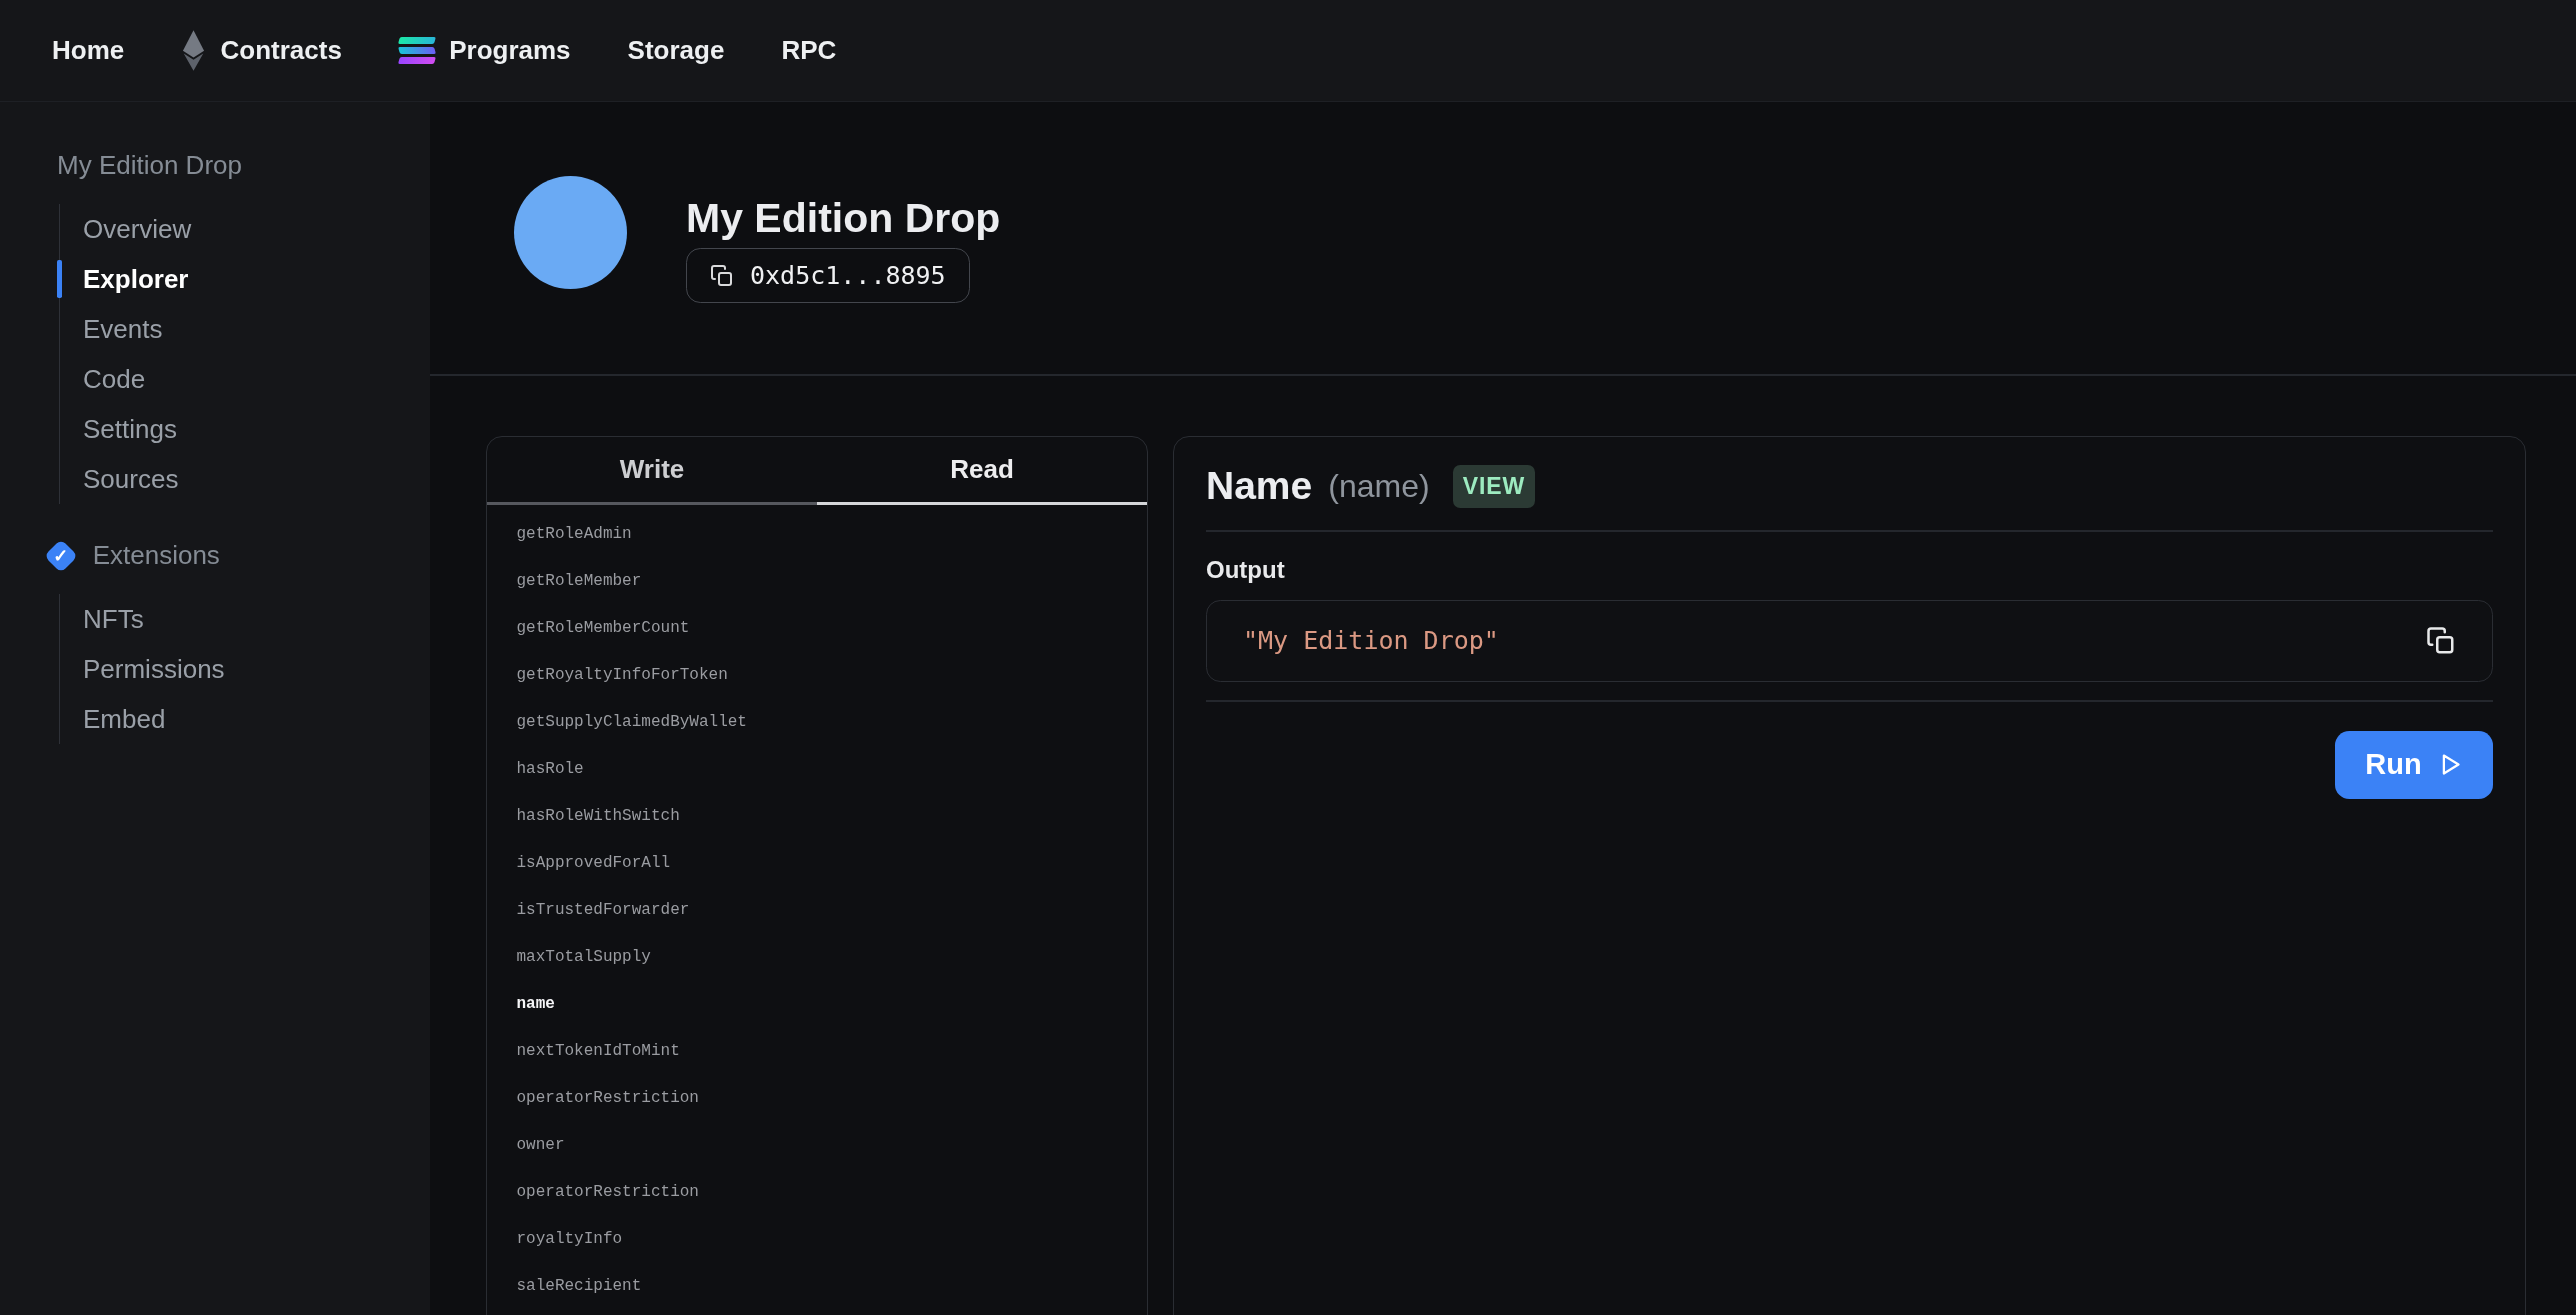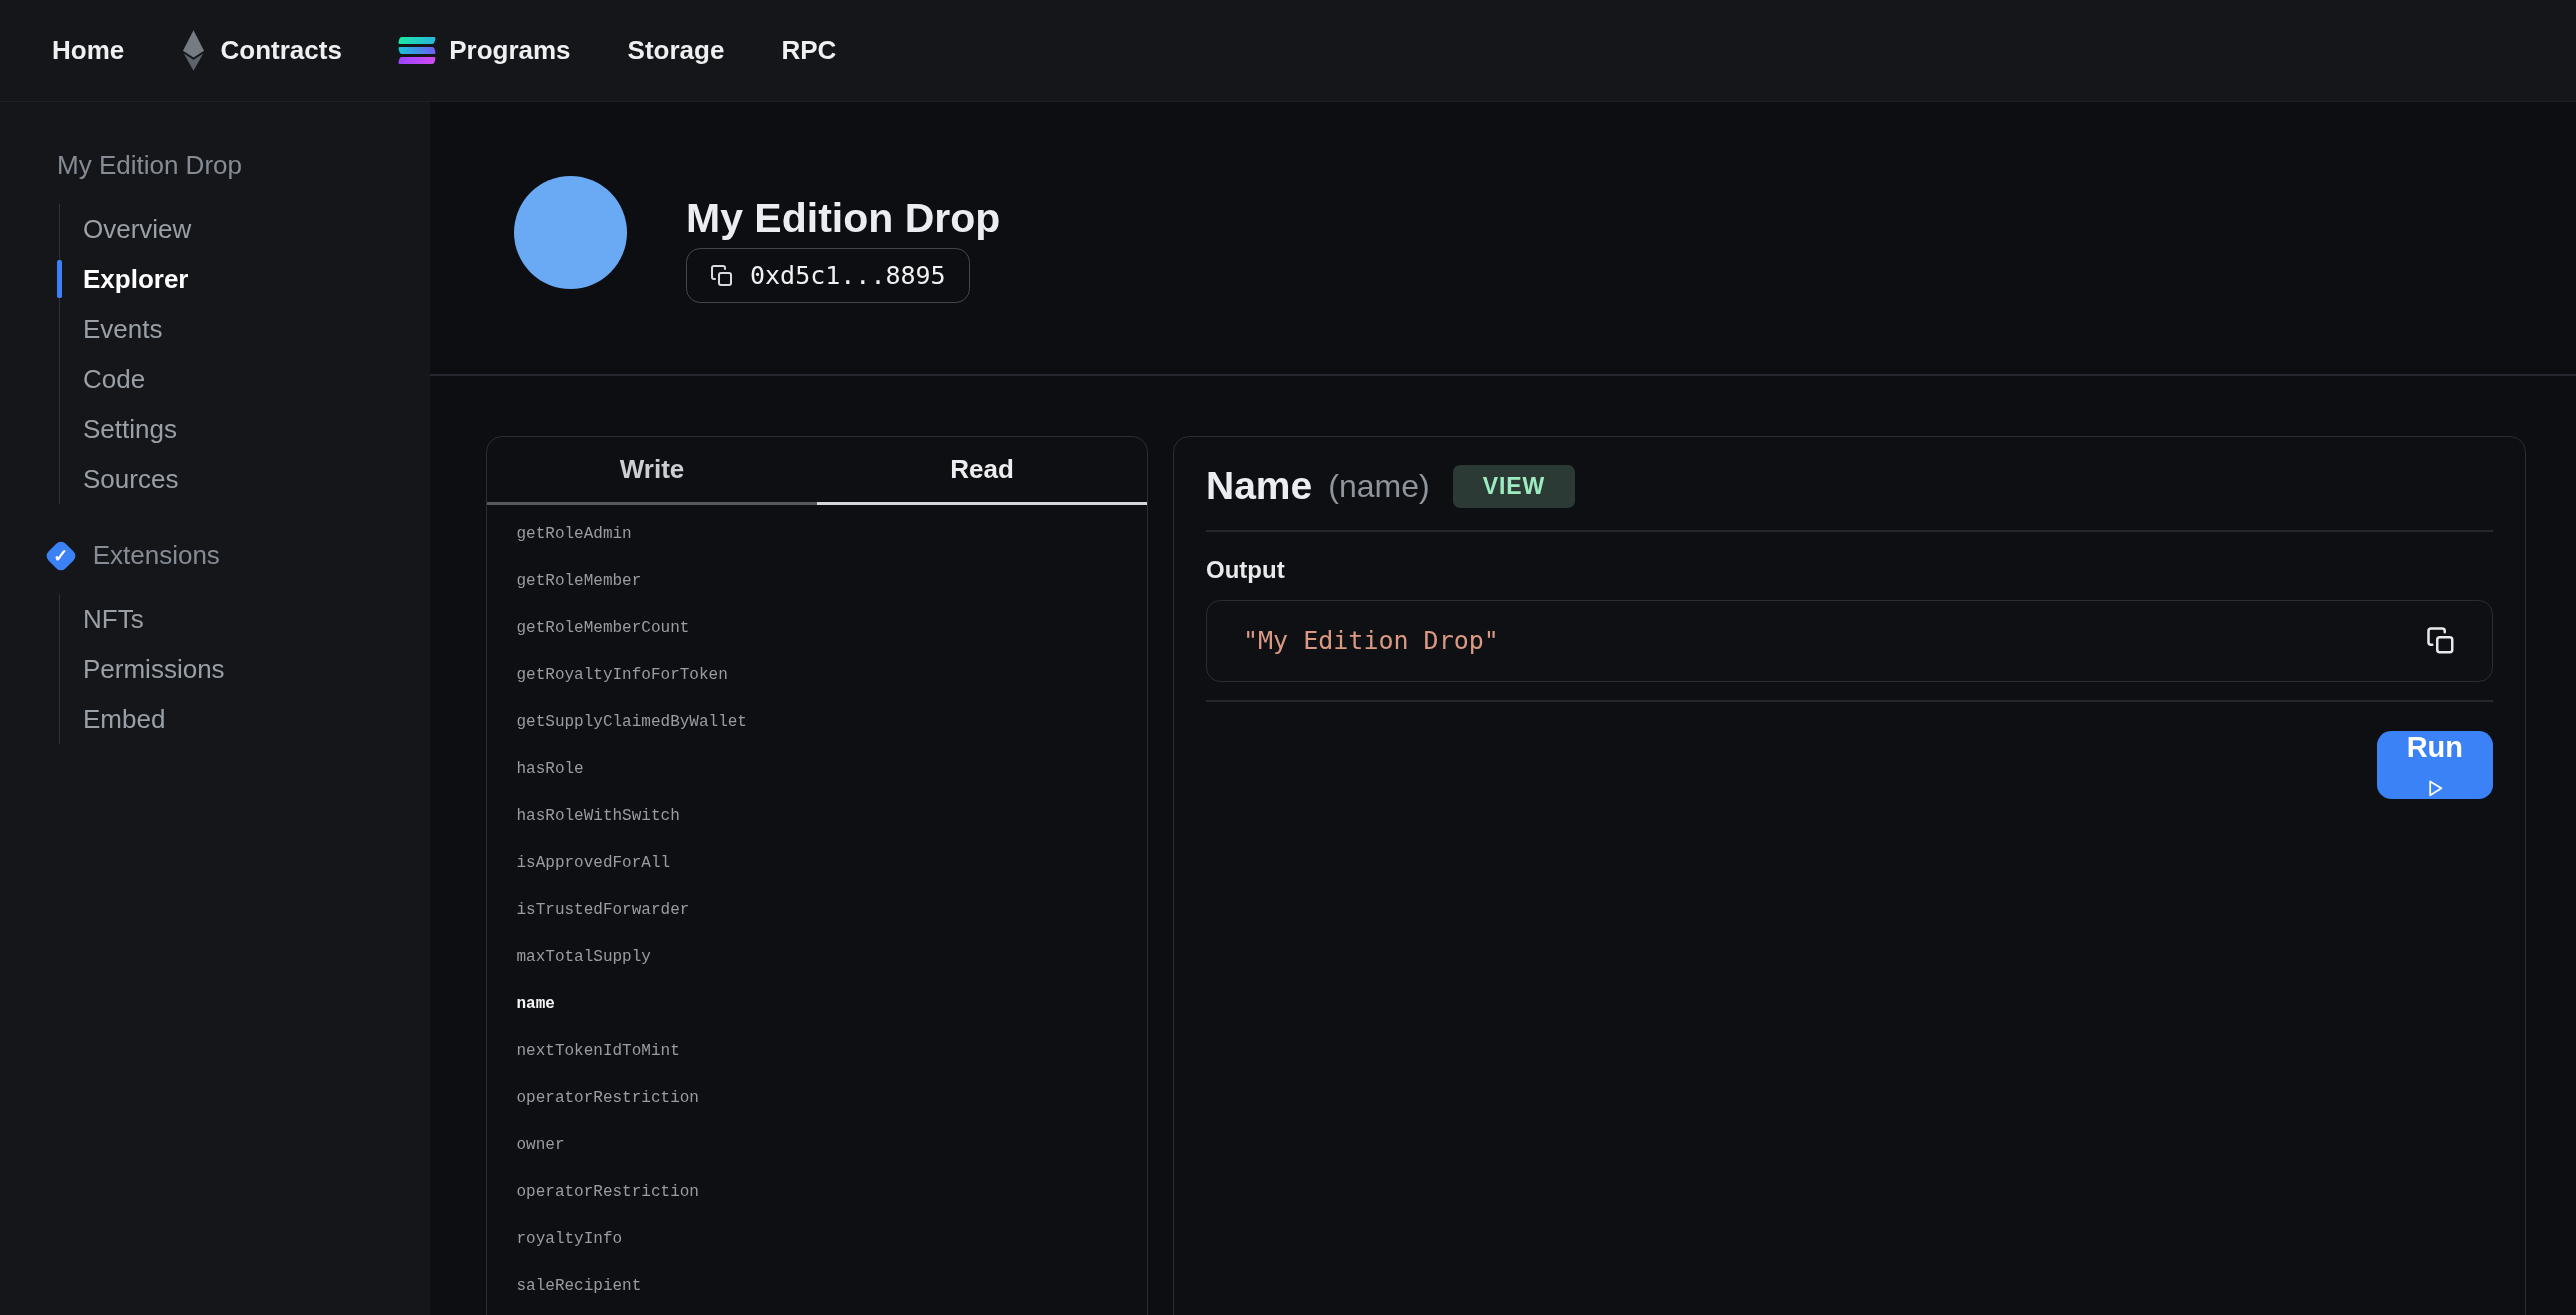--- a/index.html
+++ b/index.html
@@ -68,34 +68,34 @@
   .fn-row { height:47px; display:flex; align-items:center; padding-left:29.5px;
     font-family:Liberation Mono, monospace; font-size:16px; color:#9a9ca1; cursor:pointer; }
   .fn-row.selected { color:#f5f5f7; font-weight:700; }
 
   
   .detail-panel { position:absolute; left:743px; right:50px; top:350px; bottom:-18px; padding:0 32px; }
   .detail-header { margin-top:23px; height:52px; display:flex; align-items:center; gap:16px; }
   .detail-title { font-size:39px; font-weight:600; color:#ecedf0; }
   .detail-hint { font-size:32px; color:#8f959d; }
   .view-badge { margin-left:7.2px; background:var(--badge-bg,#2b3a34); color:var(--badge-text,#9debc0);
-    font-size:23px; font-weight:700; letter-spacing:0.9px; padding:8px 30px; border-radius:7.2px; }
+    font-size:23px; font-weight:700; letter-spacing:0.9px; padding:8px 10px; border-radius:7.2px; }
   .detail-div { height:1.8px; background:#24272d; margin-top:18px; }
   .output-label { margin-top:24px; font-size:24px; font-weight:700; color:#e9eaec; }
   .output-box { margin-top:16px; height:82px; border:1.8px solid #2a2d33; border-radius:14.3px;
     background:#0f1013; display:flex; align-items:center; padding:0 36px; }
   .output-value { flex:1; font-family:"DejaVu Sans Mono", monospace; font-size:25px;
     color:var(--output-text,#db9983); }
   .copy-btn { background:none; border:none; cursor:pointer; color:#e8e9ea; padding:0; }
   .copy-btn svg { width:30px; height:30px; display:block; }
   .run-row { display:flex; justify-content:flex-end; margin-top:29px; }
   .run-btn { height:68px; padding:0 30px; border:none; border-radius:14.3px;
     background:var(--accent-blue,#3b82f6); color:#ffffff; font-size:29px; font-weight:600;
     display:flex; align-items:center; gap:14.3px; cursor:pointer;
-    font-family:"Liberation Sans", sans-serif;flex-direction:column; }
+    font-family:"Liberation Sans", sans-serif; }
   .run-btn svg { width:27px; height:27px; }
 </style>
 </head>
 <body>
 
 <nav class="topnav">
   <div class="nav-item">
     <span>Home</span>
   </div>
   <div class="nav-item">

